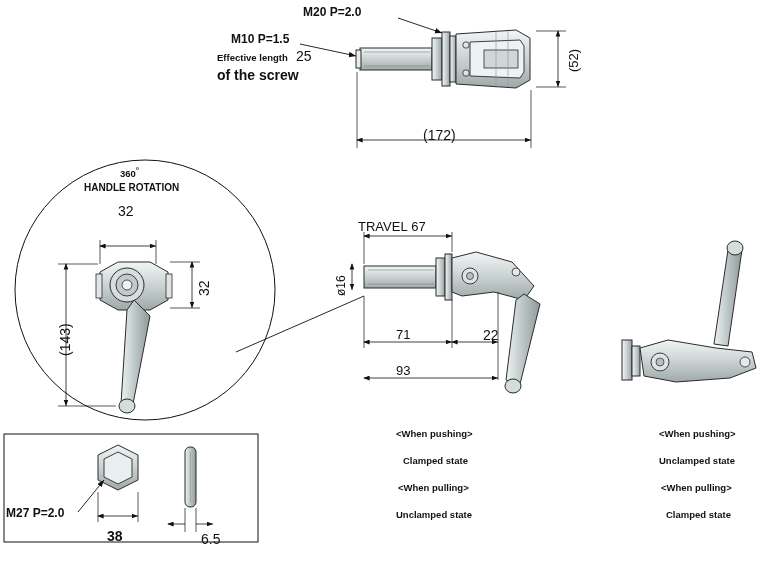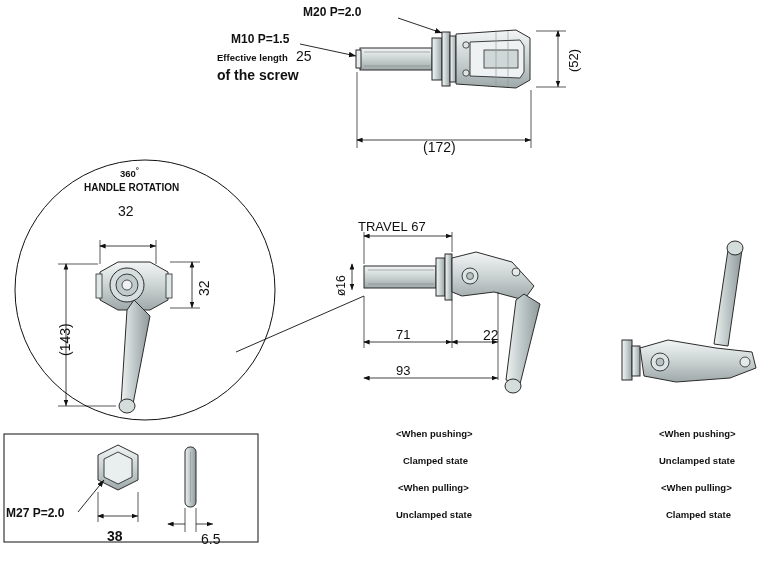--- a/index.html
+++ b/index.html
@@ -182,21 +182,21 @@
     <line x1="196" y1="524" x2="213" y2="524" stroke="#111" stroke-width="0.8" marker-end="url(#arrS)"></line>
   </g>
 </svg>
 
 <div class="lbl b" style="left:303px;top:5px;font-size:12px;">M20 P=2.0</div>
 <div class="lbl b" style="left:216px;top:32px;font-size:12px;margin-left:15px;">M10 P=1.5</div>
 <div class="lbl b" style="left:217px;top:52px;font-size:9.5px;text-align:center;">Effective length</div>
 <div class="lbl b" style="left:217px;top:67px;font-size:14px;">of the screw</div>
 <div class="lbl" style="left:296px;top:48px;font-size:14px;">25</div>
 <div class="lbl vert" style="left:566px;top:72px;font-size:13px;">(52)</div>
-<div class="lbl" style="left:423px;top:127px;font-size:14px;margin-top:12px;">(172)</div>
+<div class="lbl" style="left:423px;top:127px;font-size:14px;">(172)</div>
 
 <div class="lbl b" style="left:120px;top:166px;font-size:9.5px;text-align:right;"><span>360</span><span style="font-size:8px;vertical-align:super;">°</span></div>
 <div class="lbl b" style="left:84px;top:182px;font-size:10px;">HANDLE ROTATION</div>
 <div class="lbl" style="left:118px;top:203px;font-size:14px;">32</div>
 <div class="lbl vert" style="left:196px;top:296px;font-size:14px;">32</div>
 <div class="lbl vert" style="left:57px;top:356px;font-size:14px;">(143)</div>
 
 <div class="lbl" style="left:358px;top:219px;font-size:13px;"><span>TRAVEL</span>&nbsp;<span>67</span></div>
 <div class="lbl vert" style="left:334px;top:296px;font-size:12px;">ø16</div>
 <div class="lbl" style="left:396px;top:327px;font-size:13px;">71</div>

